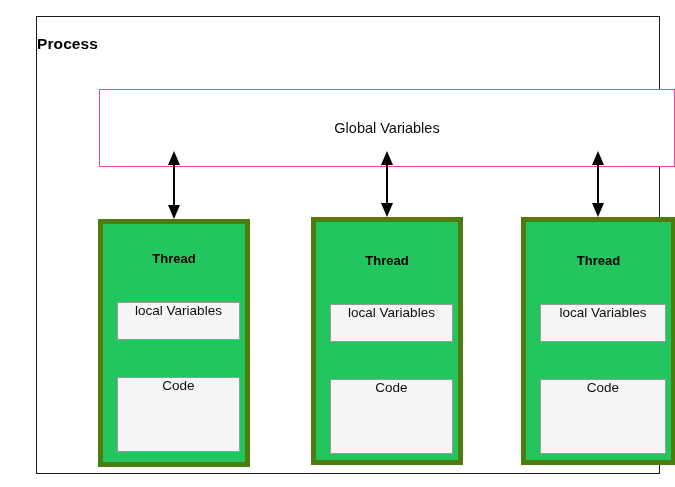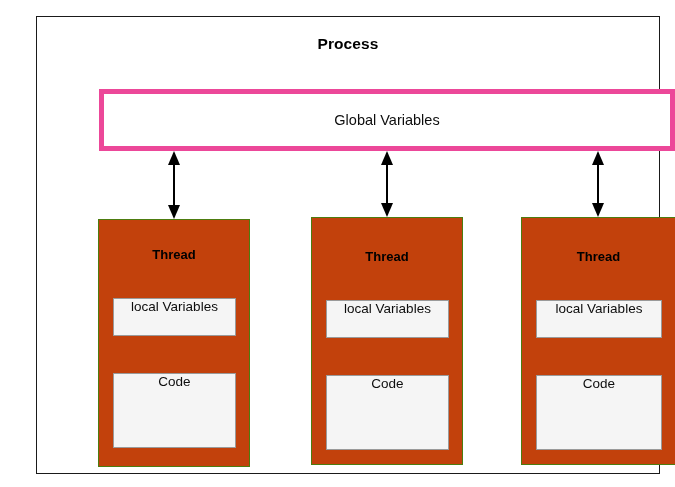--- a/index.html
+++ b/index.html
@@ -34,36 +34,36 @@
     box-sizing: border-box;
     border: 1px solid #1a1a1a;
     background: #ffffff;
   }
 
   .process-title {
     position: absolute;
     left: 0;
     top: 18px;
     width: 100%;
-    text-align: center;
+    text-align: left;
     font-size: 15.5px;
     font-weight: bold;
     letter-spacing: 0.1px;
     color: #000000;
   }
 
   
   .global-box {
     position: absolute;
     left: 62px;
     top: 72px;
     width: 576px;
-    height: 62px;
+    height: 78px;
     box-sizing: border-box;
-    border: 5px solid #ec4899;
+    border: 1px solid #ec4899;
     background: #ffffff;
     display: flex;
     align-items: center;
     justify-content: center;
   }
   .global-label {
     font-size: 14.5px;
     font-weight: normal;
     color: #0d0d0d;
   }
@@ -71,22 +71,22 @@
   
   .arrow {
     position: absolute;
     width: 22px;
   }
 
   
   .thread-box {
     position: absolute;
     box-sizing: border-box;
-    border: 1px solid #4d7c0f;
-    background: #c2410c;
+    border: 5px solid #4d7c0f;
+    background: #22c55e;
   }
   .thread-title {
     position: absolute;
     left: 0;
     width: 100%;
     text-align: center;
     font-size: 13px;
     font-weight: bold;
     color: #000000;
   }

